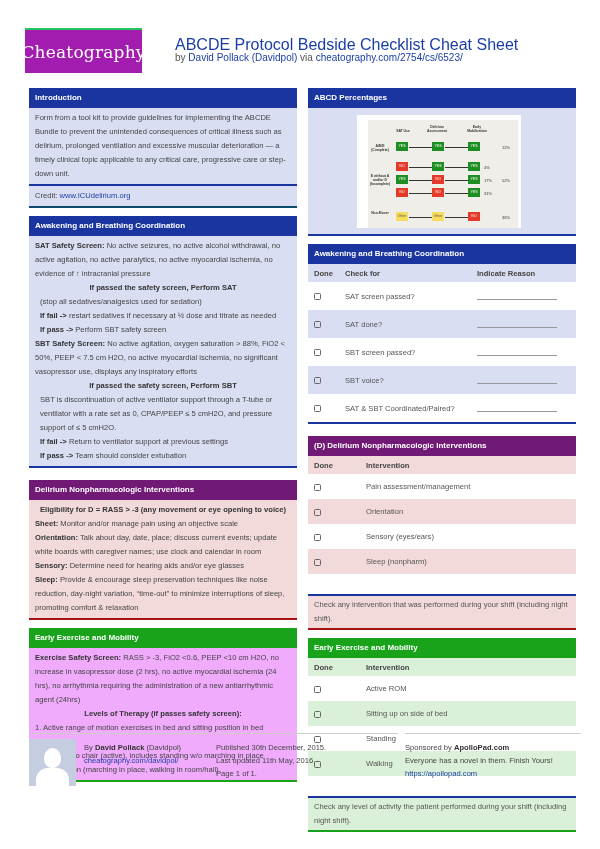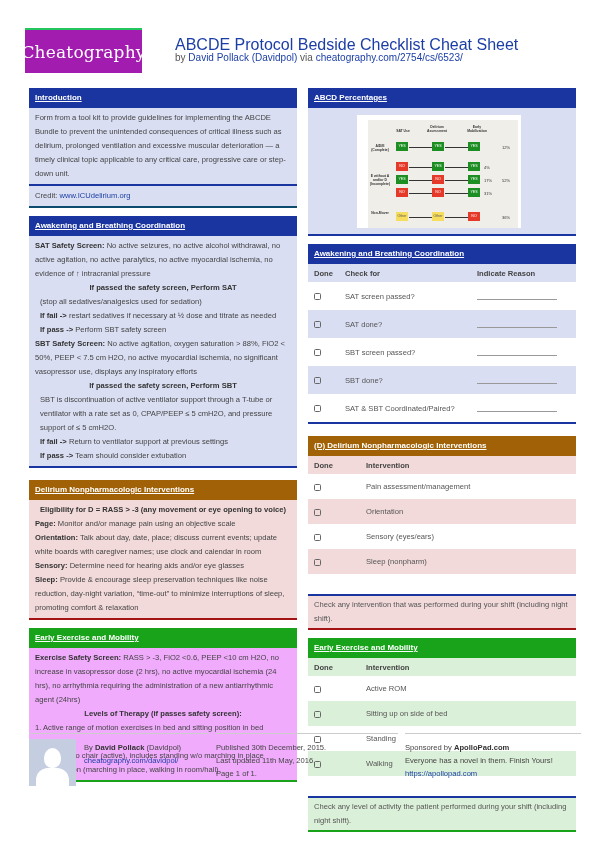--- a/index.html
+++ b/index.html
@@ -10,24 +10,24 @@
   .logo { position: absolute; left: 0; top: 0; width: 117px; height: 45px; background: #a21caf; border-top: 2px solid #22c55e; color: #fff; font-family: "DejaVu Serif", serif; font-size: 17px; display: flex; align-items: center; justify-content: center; letter-spacing: 0.2px; }
   .title { position: absolute; left: 150px; top: 8px; font-size: 16px; color: #1b3ea6; }
   .byline { position: absolute; left: 150px; top: 24px; font-size: 10px; color: #555; }
   .byline a { color: #1b3ea6; text-decoration: none; }
 
   .col { position: absolute; top: 88px; width: 268px; }
   .col-left { left: 29px; }
   .col-right { left: 308px; }
 
   .section { margin-bottom: 8px; }
-  .sec-head { color: #fff; font-weight: bold; font-size: 8px; padding: 0 6px; height: 20px; line-height: 20px; text-decoration: underline; }
+  .sec-head { color: #fff; font-weight: bold; font-size: 8px; padding: 0 6px; height: 20px; line-height: 20px; }
   .blue .sec-head { background: #1a35a0; }
   .blue .sec-body { background: #d9def2; border-bottom: 2px solid #1a35a0; }
-  .red .sec-head { background: #a16207; margin-top: 12px; }
+  .red .sec-head { background: #701a75; margin-top: 12px; }
   .red .sec-body { background: #f2dada; border-bottom: 2px solid #a41313; }
   .green .sec-head { background: #18a31a; }
   .green .sec-body { background: #f0abfc; border-bottom: 2px solid #18a31a; }
 
   .sec-body { padding: 3px 6px 3px 6px; line-height: 14px; }
   .sec-body p { margin: 0; }
   .b { font-weight: bold; color: #333; text-align: center; }
   .ind { padding-left: 5px; }
   .credit { background: #d9def2; border-top: 2px solid #1a35a0; border-bottom: 2px solid #0c4a6e; padding: 3px 6px; line-height: 14px; }
   .credit a { color: #1b3ea6; text-decoration: none; }
@@ -111,21 +111,21 @@
       <p class="ind">SBT is discontinuation of active ventilator support through a T-tube or ventilator with a rate set as 0, CPAP/PEEP ≤ 5 cmH2O, and pressure support of ≤ 5 cmH2O.</p>
       <p class="ind"><span class="b">If fail -&gt;</span> <span>Return to ventilator support at previous settings</span></p>
       <p class="ind"><span class="b">If pass -&gt;</span> <span>Team should consider extubation</span></p>
     </div>
   </div>
 
   <div class="section red">
     <div class="sec-head">Delirium Nonpharmacologic Interventions</div>
     <div class="sec-body">
       <p class="b">Eligibility for D = RASS &gt; -3 (any movement or eye opening to voice)</p>
-      <p><span class="b">Page:</span> <span>Monitor and/or manage pain using an objective scale</span></p>
+      <p><span class="b">Sheet:</span> <span>Monitor and/or manage pain using an objective scale</span></p>
       <p><span class="b">Orientation:</span> <span>Talk about day, date, place; discuss current events; update white boards with caregiver names; use clock and calendar in room</span></p>
       <p><span class="b">Sensory:</span> <span>Determine need for hearing aids and/or eye glasses</span></p>
       <p><span class="b">Sleep:</span> <span>Provide &amp; encourage sleep preservation techniques like noise reduction, day-night variation, “time-out” to minimize interruptions of sleep, promoting comfort &amp; relaxation</span></p>
     </div>
   </div>
 
   <div class="section green">
     <div class="sec-head">Early Exercise and Mobility</div>
     <div class="sec-body">
       <p><span class="b">Exercise Safety Screen:</span> <span>RASS &gt; -3, FiO2 &lt;0.6, PEEP &lt;10 cm H2O, no increase in vasopressor dose (2 hrs), no active myocardial ischemia (24 hrs), no arrhythmia requiring the administration of a new antiarrhythmic agent (24hrs)</span></p>
@@ -212,21 +212,21 @@
             <td>SAT done?</td>
             <td><span class="line"></span></td>
           </tr>
       <tr class="plain">
             <td><span class="cb"></span></td>
             <td>SBT screen passed?</td>
             <td><span class="line"></span></td>
           </tr>
       <tr class="alt-blue">
             <td><span class="cb"></span></td>
-            <td>SBT done?</td>
+            <td>SBT voice?</td>
             <td><span class="line"></span></td>
           </tr>
       <tr class="plain">
             <td><span class="cb"></span></td>
             <td>SAT &amp; SBT Coordinated/Paired?</td>
             <td><span class="line"></span></td>
           </tr>
     </tbody>
       </table>
   </div>

